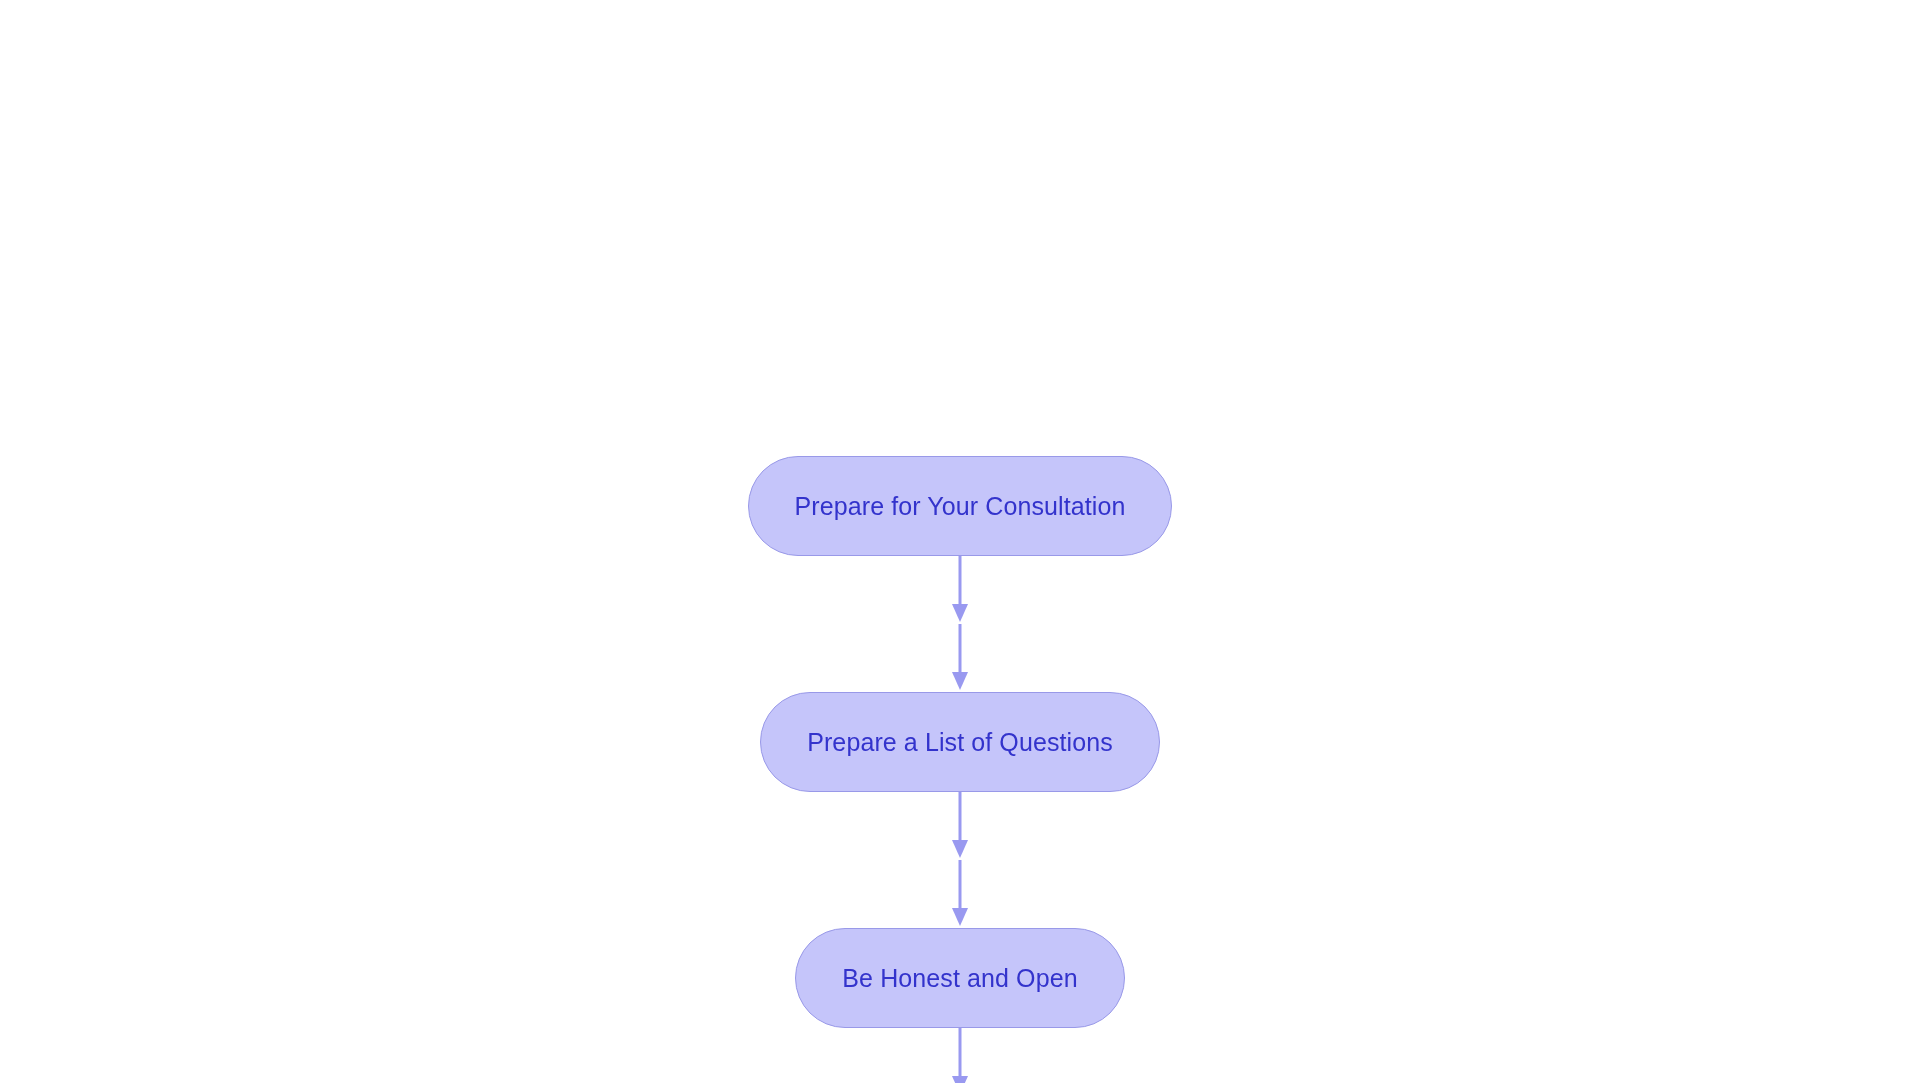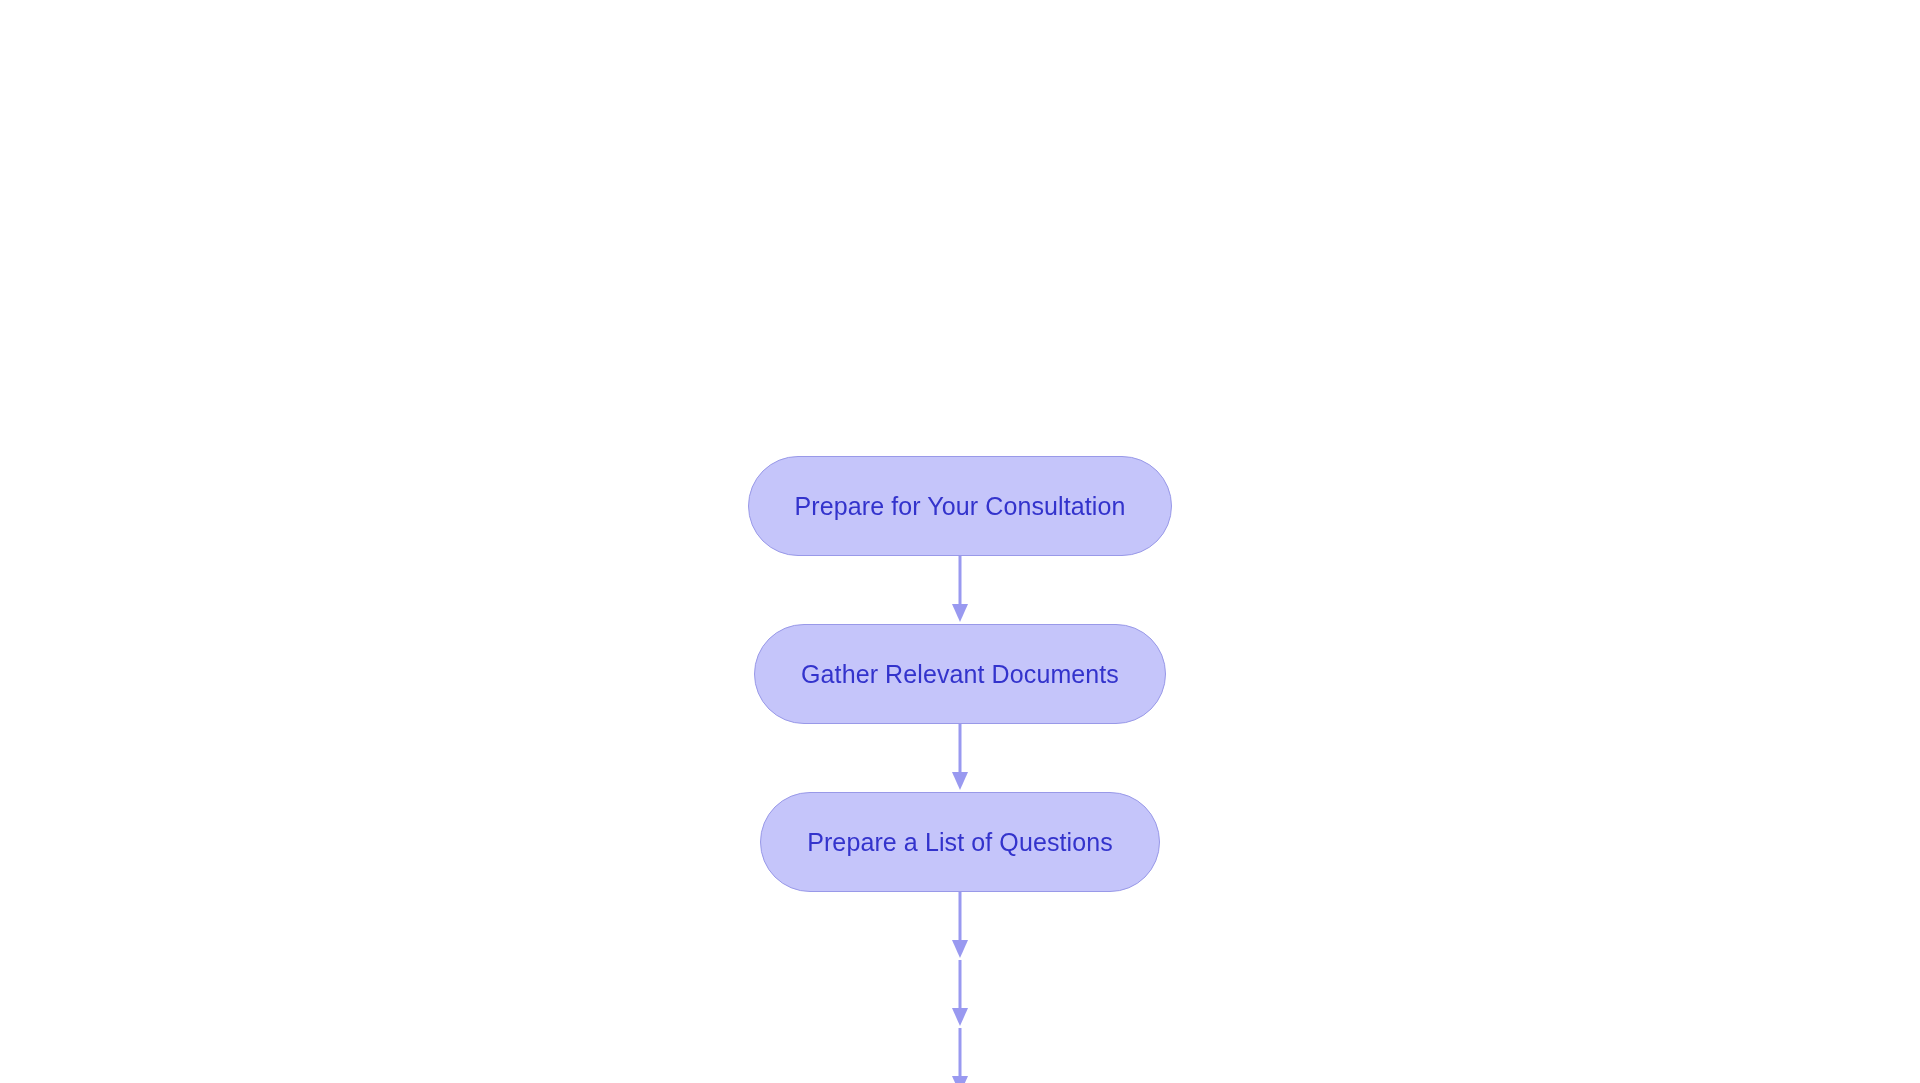--- a/index.html
+++ b/index.html
@@ -78,23 +78,20 @@
 
     <div class="flow-node">
       <span>Prepare for Your Consultation</span>
     </div>
 
     <svg class="flow-connector" viewBox="0 0 24 68">
       <line class="connector-line" x1="12" y1="0" x2="12" y2="50"></line>
       <polygon class="connector-head" points="4,48 20,48 12,66"></polygon>
     </svg>
 
-    <div class="flow-node">
-      <span>Gather Relevant Documents</span>
-    </div>
 
     <svg class="flow-connector" viewBox="0 0 24 68">
       <line class="connector-line" x1="12" y1="0" x2="12" y2="50"></line>
       <polygon class="connector-head" points="4,48 20,48 12,66"></polygon>
     </svg>
 
     <div class="flow-node">
       <span>Prepare a List of Questions</span>
     </div>
 
@@ -102,20 +99,23 @@
       <line class="connector-line" x1="12" y1="0" x2="12" y2="50"></line>
       <polygon class="connector-head" points="4,48 20,48 12,66"></polygon>
     </svg>
 
 
     <svg class="flow-connector" viewBox="0 0 24 68">
       <line class="connector-line" x1="12" y1="0" x2="12" y2="50"></line>
       <polygon class="connector-head" points="4,48 20,48 12,66"></polygon>
     </svg>
 
+    <div class="flow-node">
+      <span>Be Honest and Open</span>
+    </div>
 
     <svg class="flow-connector" viewBox="0 0 24 68">
       <line class="connector-line" x1="12" y1="0" x2="12" y2="50"></line>
       <polygon class="connector-head" points="4,48 20,48 12,66"></polygon>
     </svg>
 
 
   </div>
 </div>
 

